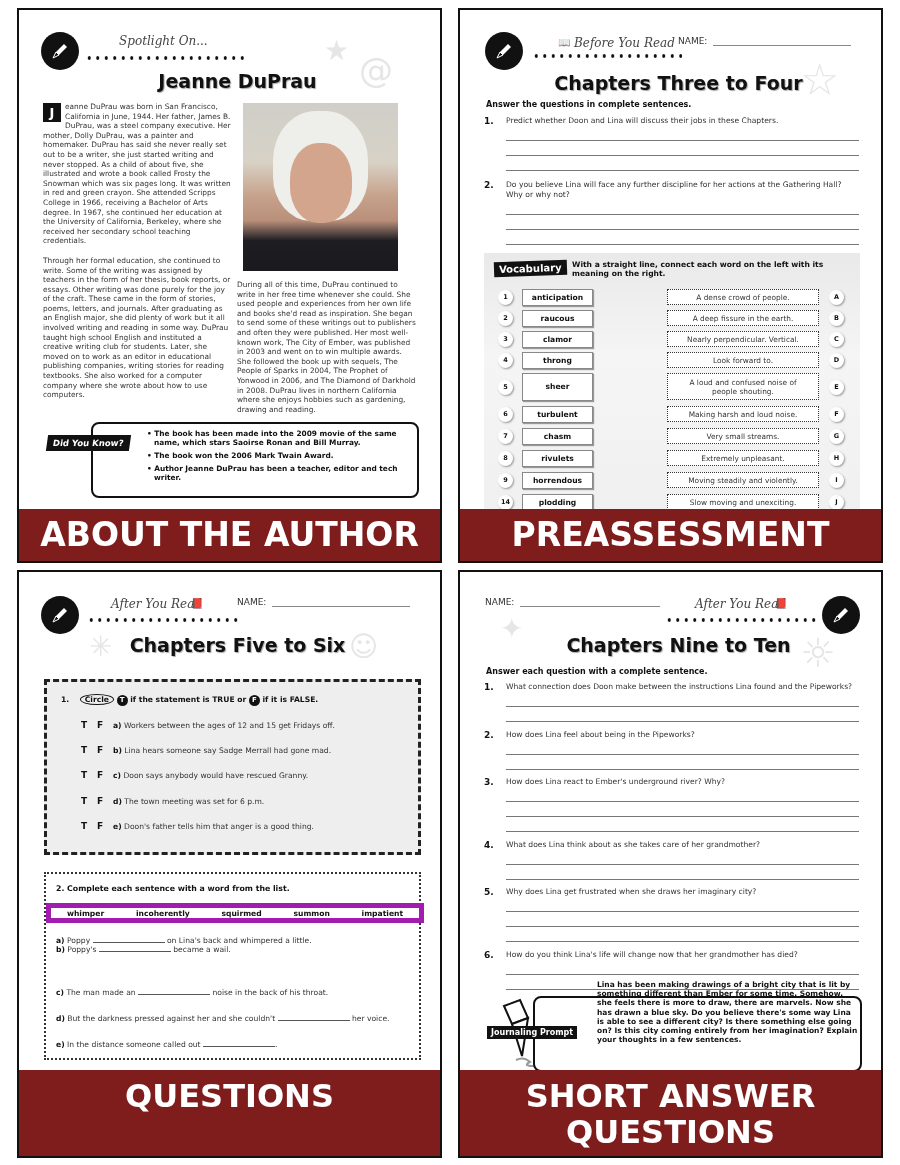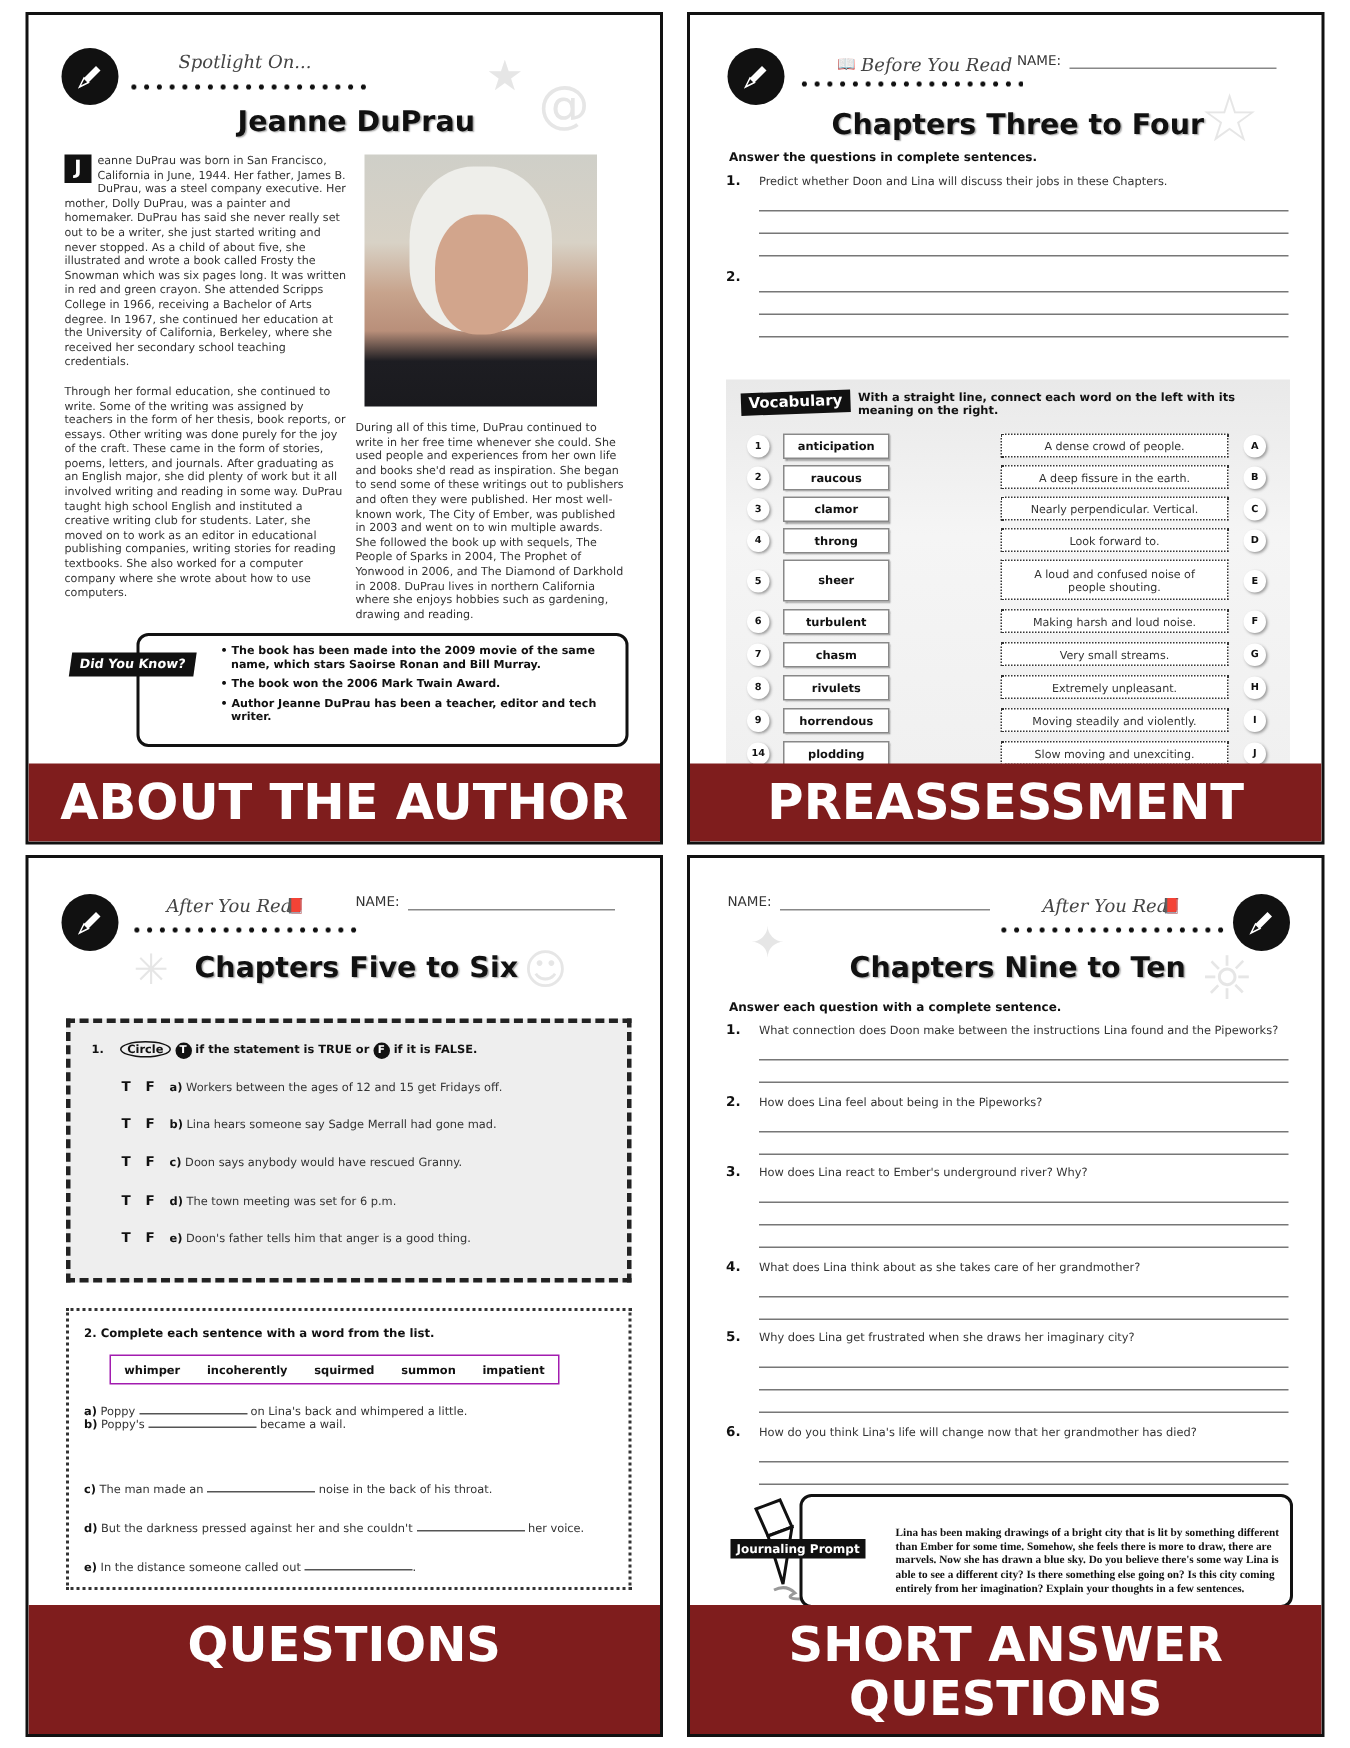--- a/index.html
+++ b/index.html
@@ -88,31 +88,31 @@
     background: #eeeeee; border: 3px dashed #222; }
   .tf-head { position: absolute; left: 14px; top: 12px; font-size: 7.6px; color: #111; font-weight: bold; }
   .circle-word { display: inline-block; border: 1px solid #111; border-radius: 50%; padding: 0 4px; }
   .tf-dot { display: inline-block; width: 11px; height: 11px; border-radius: 50%; background: #111; color: #fff; font-size: 7px; text-align: center; line-height: 11px; }
   .tf-row { position: absolute; left: 34px; font-size: 7.6px; color: #333; }
   .tf-row .t, .tf-row .f { font-weight: bold; font-size: 9px; color: #111; display: inline-block; width: 16px; }
   .tf-row .let { font-weight: bold; color: #111; }
 
   .fill-box { position: absolute; left: 25px; top: 300px; width: 377px; height: 188px; border: 2px dotted #333; }
   .fill-head { position: absolute; left: 10px; top: 10px; font-size: 7.8px; font-weight: bold; color: #111; }
-  .word-bank { position: absolute; left: 27px; top: 29px; width: 300px; height: 20px; border: 1px solid #a21caf;
+  .word-bank { position: absolute; left: 0; top: 29px; width: 378px; height: 20px; border: 5px solid #a21caf;
     display: flex; justify-content: space-around; align-items: center; font-size: 7.6px; font-weight: bold; color: #111; }
   .fill-row { position: absolute; left: 10px; font-size: 7.6px; color: #333; }
   .fill-row b { color: #111; }
   .blank { display: inline-block; width: 72px; border-bottom: 1px solid #555; }
 
   .journal-box { position: absolute; left: 73px; top: 424px; width: 329px; height: 76px;
     border: 2px solid #111; border-radius: 8px; }
   .journal-tag { position: absolute; left: 27px; top: 454px; background: #111; color: #fff;
     font-weight: bold; font-size: 8px; padding: 2px 4px; }
-  .journal-text { position: absolute; left: 137px; top: 445px; width: 262px; font-size: 7.5px; font-weight: bold; color: #111; line-height: 9.2px; font-family: Liberation Serif, serif; }
+  .journal-text { position: absolute; left: 137px; top: 408px; width: 262px; font-size: 7.5px; font-weight: bold; color: #111; line-height: 9.2px; }
 </style>
 </head>
 <body>
 
 <div class="page" id="p1">
   <div class="badge" style="left:22px;top:22px;">
     <svg width="22" height="22" viewBox="0 0 22 22">
         <path d="M4 18 L7 12 L15 4 L18 7 L10 15 Z" fill="#fff"></path>
         <path d="M4 18 L7 12 L10 15 Z" fill="#111" stroke="#fff" stroke-width="1"></path>
       </svg>
@@ -166,20 +166,21 @@
 
   <div class="q" style="top:106px;">
     <span class="num">1.</span>
     <span class="qt">Predict whether Doon and Lina will discuss their jobs in these Chapters.</span>
     <div class="ln"></div>
     <div class="ln"></div>
     <div class="ln"></div>
   </div>
   <div class="q" style="top:170px;">
     <span class="num">2.</span>
+    <span class="qt">Do you believe Lina will face any further discipline for her actions at the Gathering Hall? Why or why not?</span>
     <div class="ln"></div>
     <div class="ln"></div>
     <div class="ln"></div>
   </div>
 
   <div class="vocab-panel">
     <div class="vocab-tag">Vocabulary</div>
     <div class="vocab-instr">With a straight line, connect each word on the left with its meaning on the right.</div>
 
     <div class="vrow" style="top:36px;">

